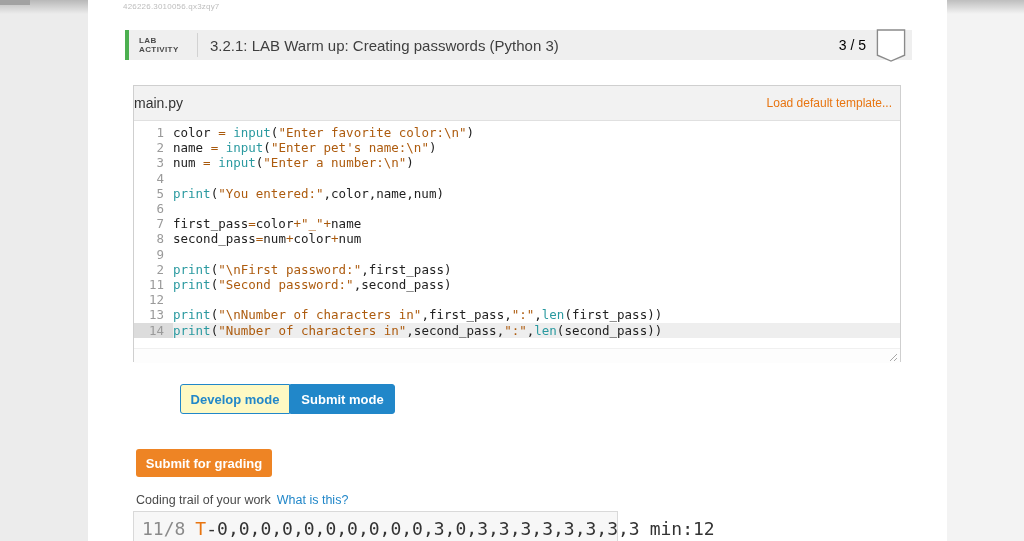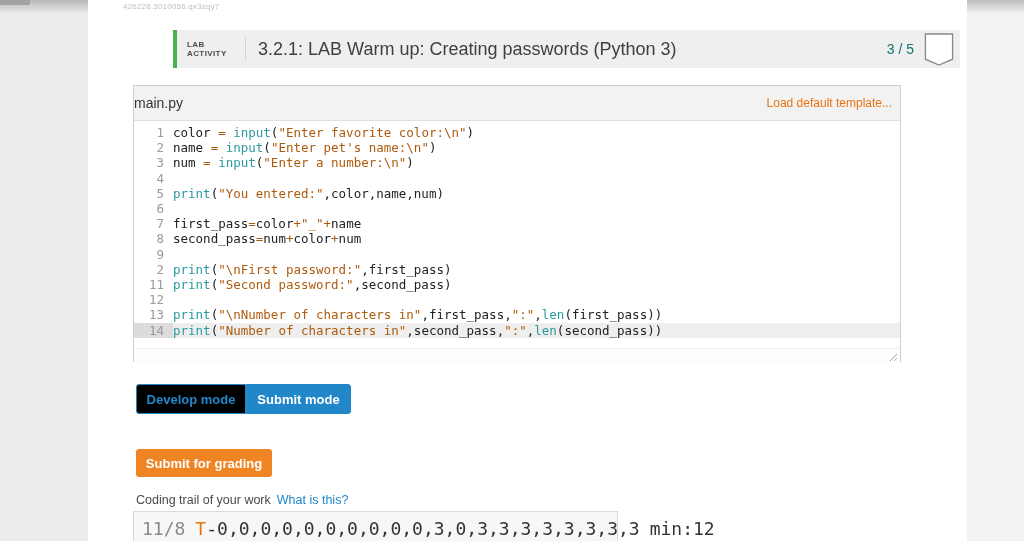--- a/index.html
+++ b/index.html
@@ -8,34 +8,34 @@
     font-family:"Liberation Sans", sans-serif;
     background:#f0f0f0;position:relative;
   }
   .margin-left{position:absolute;left:0;top:0;width:88px;height:541px;background:#ececec;}
   .margin-right{position:absolute;left:947px;top:0;width:77px;height:541px;background:#f3f3f3;}
   .margin-left::before,.margin-right::before{
     content:"";position:absolute;left:0;top:0;right:0;height:14px;
     background:linear-gradient(to bottom, rgba(0,0,0,.22), rgba(0,0,0,0));
   }
   .corner-strip{position:absolute;left:0;top:0;width:30px;height:5px;background:#a2a2a2;}
-  .card{position:absolute;left:88px;top:0;width:859px;height:541px;background:#ffffff;padding-left:20px;}
+  .card{position:absolute;left:88px;top:0;width:859px;height:541px;background:#ffffff;}
 
   .doc-id{position:absolute;left:35px;top:2px;font-size:8px;color:#bdbdbd;letter-spacing:.2px;}
 
   
   .activity-header{
-    position:absolute;left:37px;top:30px;width:787px;height:38px;
+    position:absolute;left:37px;top:30px;width:787px;height:30px;
     background:#efefef;border-left:4px solid var(--green,#4caf50);
-    display:flex;align-items:center;box-sizing:border-box;margin-left:48px;
+    display:flex;align-items:center;box-sizing:border-box;
   }
   .kicker{width:56px;margin-left:10px;font-size:8px;font-weight:bold;color:#4a4a4a;line-height:9px;letter-spacing:.4px;}
   .hdr-divider{width:1px;height:24px;background:#d2d2d2;margin:0 12px 0 2px;}
-  .activity-title{font-size:18px;color:#3f3f3f;flex:1 1 auto;}
-  .score{font-size:14px;color:#0f766e;margin-right:10px;}
+  .activity-title{font-size:15px;color:#3f3f3f;flex:1 1 auto;}
+  .score{font-size:14px;color:#000000;margin-right:10px;}
   .bookmark{width:30px;height:33px;margin-right:6px;display:block;}
 
   
   .editor{
     position:absolute;left:45px;top:85px;width:768px;height:277px;
     border:1px solid #cfcfcf;box-sizing:border-box;background:#fff;
   }
   .editor-header{
     position:relative;height:34px;background:#f2f2f2;border-bottom:1px solid #e0e0e0;
     display:flex;align-items:center;justify-content:flex-start;
@@ -61,22 +61,22 @@
   .tok-o{color:var(--syn_op,#a9590c);}
   .resize-strip{
     position:relative;height:14px;background:#fdfdfd;border-top:1px solid #f0f0f0;
   }
   .grip{position:absolute;right:2px;bottom:1px;width:10px;height:10px;cursor:nwse-resize;}
 
   
   .mode-toggle{position:absolute;left:48px;top:384px;display:flex;}
   .mode-btn{height:30px;box-sizing:border-box;font-size:13px;font-weight:bold;
     display:flex;align-items:center;justify-content:center;cursor:pointer;}
-  .mode-develop{width:110px;background:#000000;color:var(--blue,#2187c9);
-    border:1px solid var(--blue,#2187c9);border-radius:3px 0 0 3px;}
+  .mode-develop{width:110px;background:#fef9c3;color:var(--blue,#2187c9);
+    border:1px solid var(--blue,#2187c9);border-radius:3px 0 0 3px;margin-left:44px;}
   .mode-submit{width:105px;background:var(--blue,#2187c9);color:#fff;
     border:1px solid var(--blue,#2187c9);border-radius:0 3px 3px 0;}
 
   .instructions{position:absolute;left:277px;top:381px;width:512px;
     font-size:13px;line-height:18px;color:#3f3f3f;}
   .instructions b{color:#2f2f2f;}
 
   .submit-grading{
     position:absolute;left:48px;top:449px;width:136px;height:28px;
     background:var(--orange,#ee8424);color:#fff;border:none;border-radius:3px;

